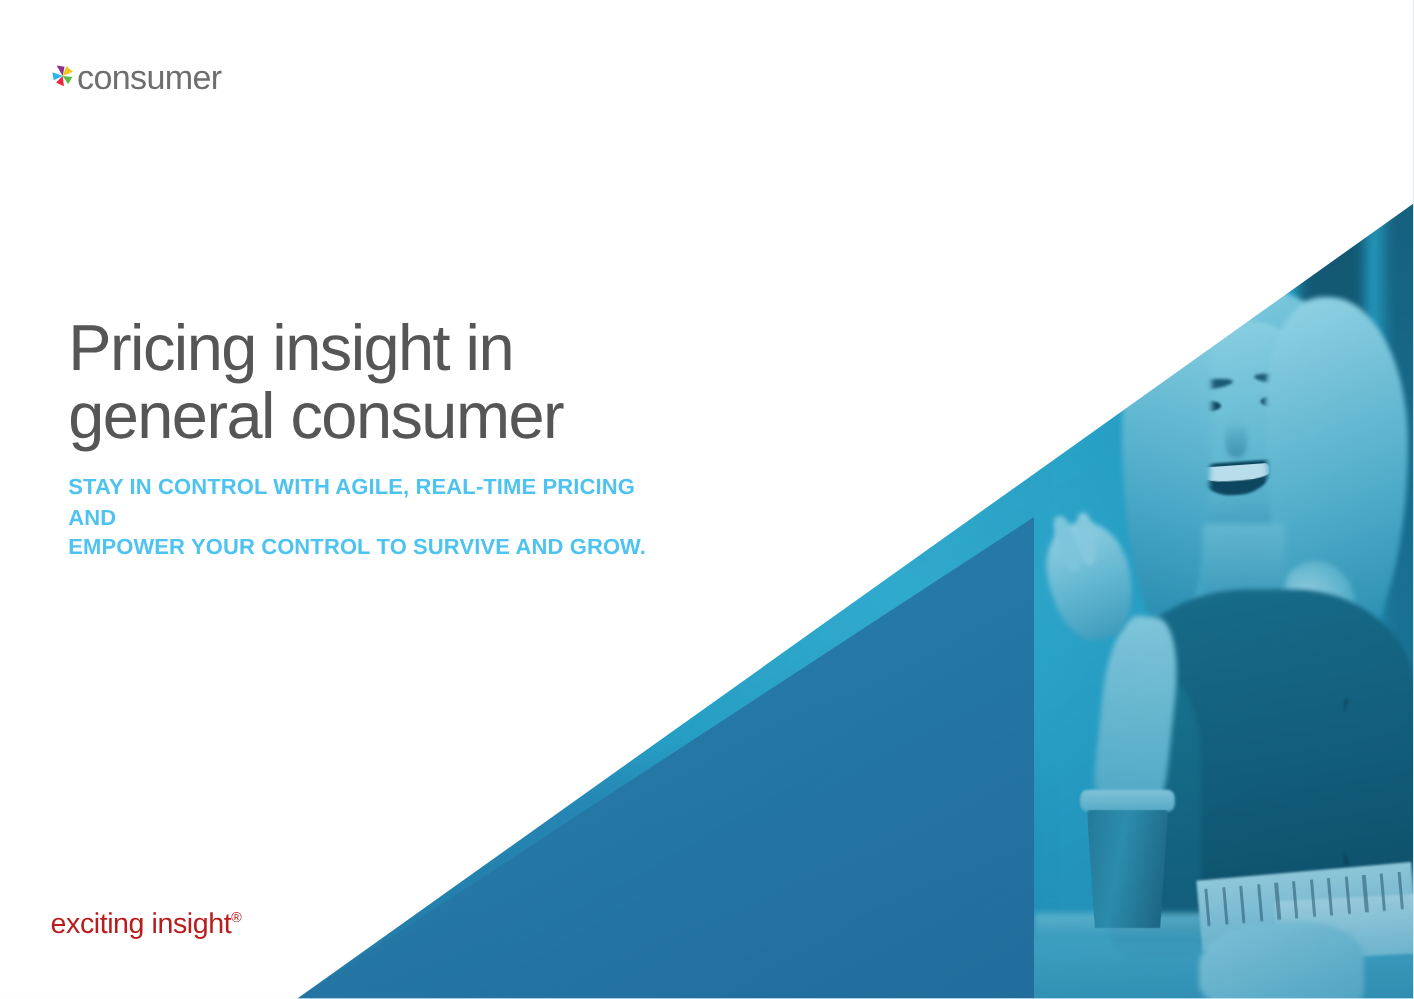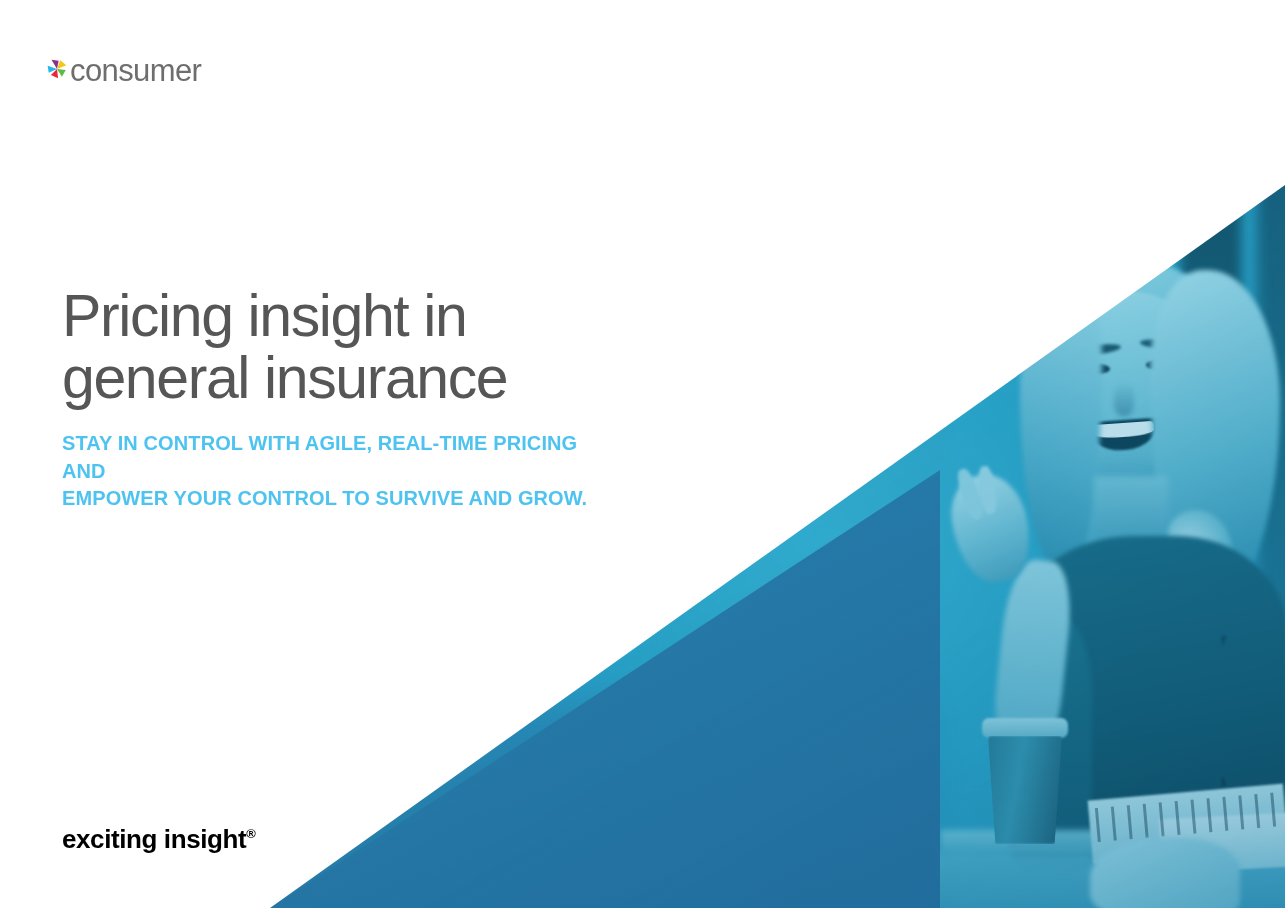--- a/index.html
+++ b/index.html
@@ -373,26 +373,26 @@
     font-size: 20px;
     font-weight: 700;
     line-height: 1.38;
     letter-spacing: .1px;
     color: #4ec3f0;
   }
 
   
   .strapline {
     position: absolute;
-    left: 62px;
+    left: 46px;
     top: 824px;
     font-size: 26px;
-    font-weight: 700;
+    font-weight: 400;
     letter-spacing: -.4px;
-    color: #000000;
+    color: #b91c1c;
   }
   .strapline sup {
     font-size: 13px;
     vertical-align: super;
     line-height: 0;
   }
 </style>
 </head>
 <body>
 
@@ -458,21 +458,21 @@
         </svg>
       </span>
       <span class="logo-words">
         <span class="logo-word-1">consumer</span>
       </span>
     </div>
   </div>
 
   <div class="headline">
     <span class="headline-line">Pricing insight in</span>
-    <span class="headline-line">general insurance</span>
+    <span class="headline-line">general consumer</span>
   </div>
 
   <div class="subhead">
     <span class="subhead-line">STAY IN CONTROL WITH AGILE, REAL-TIME PRICING AND</span>
     <span class="subhead-line">EMPOWER YOUR CONTROL TO SURVIVE AND GROW.</span>
   </div>
 
   <div class="strapline">
     <span>exciting insight</span><sup>®</sup>
   </div>

